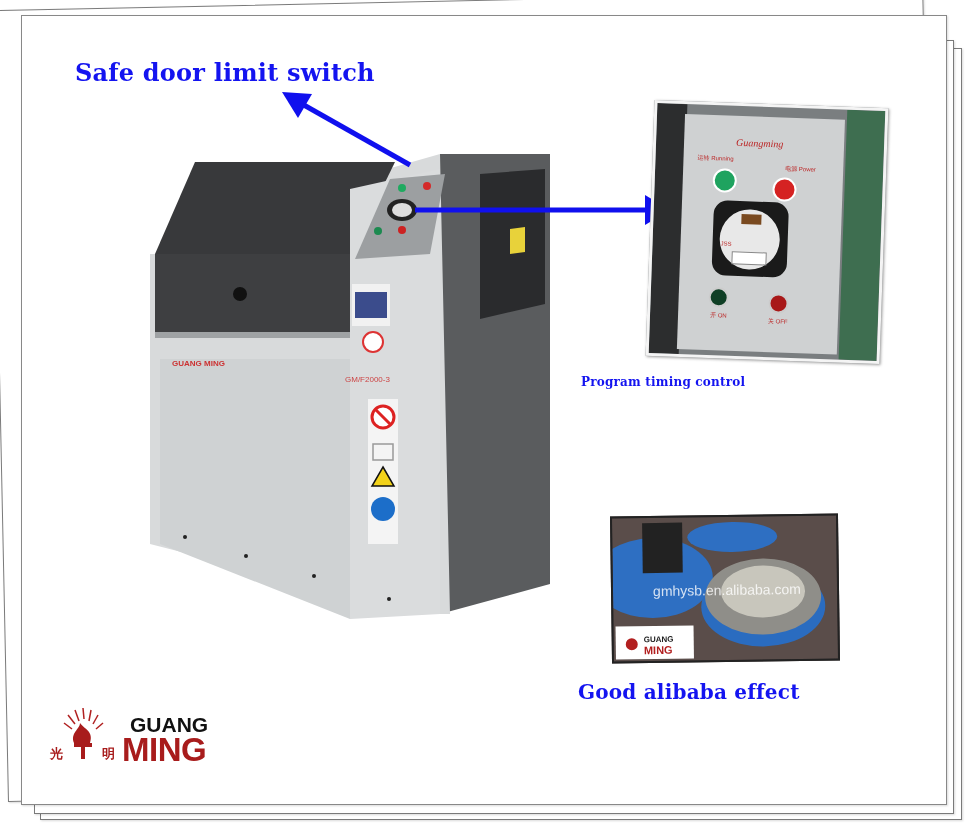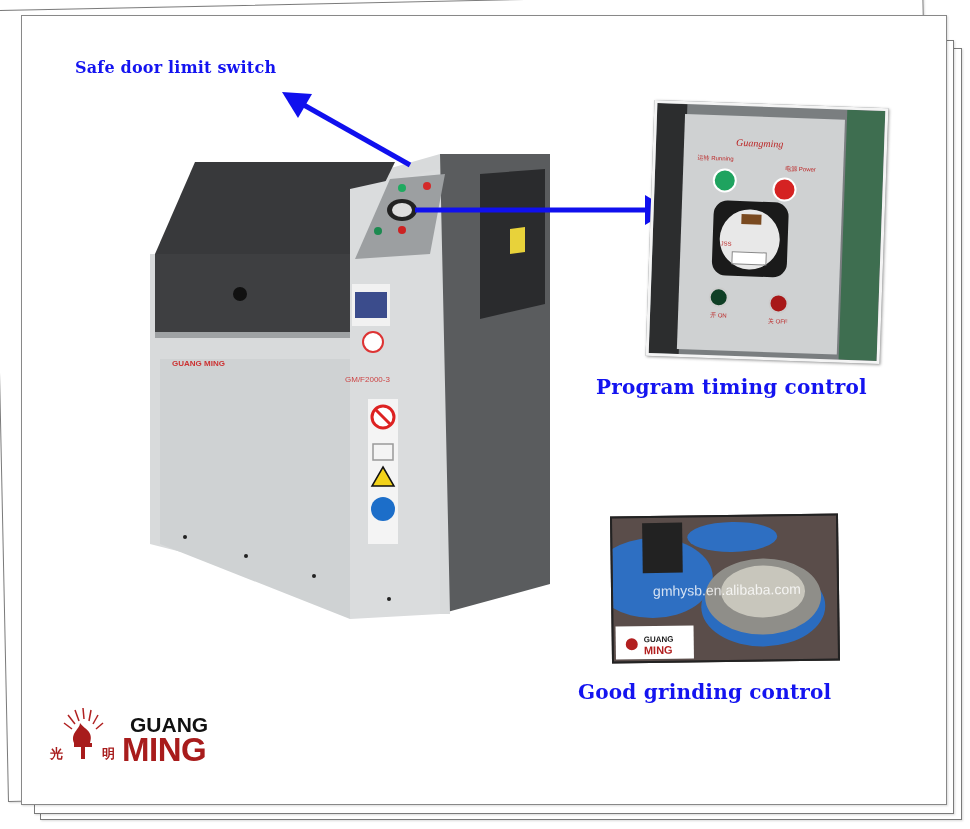--- a/index.html
+++ b/index.html
@@ -67,21 +67,21 @@
   </svg>
 </div>
 
 <svg style="position:absolute;left:0;top:0;" width="970" height="829">
   <line x1="410" y1="165" x2="295" y2="100" stroke="#1010ee" stroke-width="5"></line>
   <polygon points="282,92 312,94 298,118" fill="#1010ee"></polygon>
   <line x1="415" y1="210" x2="650" y2="210" stroke="#1010ee" stroke-width="5"></line>
   <polygon points="670,210 645,195 645,225" fill="#1010ee"></polygon>
 </svg>
 
-<div class="title" style="left:75px;top:58px;font-size:16px;">Safe door limit switch</div>
+<div class="title" style="left:75px;top:58px;font-size:24px;">Safe door limit switch</div>
 
 <div class="photo" style="left:650px;top:104px;width:228px;height:250px;transform:rotate(2deg);border:3px solid #f4f4f4;box-shadow:1px 1px 3px rgba(0,0,0,0.4);background:#7a7e80;">
   <svg width="228" height="250">
     <rect x="0" y="0" width="30" height="250" fill="#2c2d2e"></rect>
     <rect x="28" y="10" width="160" height="235" fill="#cfd1d2"></rect>
     <rect x="190" y="0" width="38" height="250" fill="#3e6e50"></rect>
     <text x="80" y="40" font-family="Liberation Serif, serif" font-size="10" font-style="italic" fill="#b22">Guangming</text>
     <text x="42" y="55" font-size="6" font-family="Liberation Sans, sans-serif" fill="#b22">运转 Running</text>
     <text x="130" y="63" font-size="6" font-family="Liberation Sans, sans-serif" fill="#b22">电源 Power</text>
     <circle cx="70" cy="75" r="11" fill="#1fa35f" stroke="#fff" stroke-width="2"></circle>
@@ -91,40 +91,40 @@
     <rect x="88" y="108" width="20" height="10" fill="#7a4a20"></rect>
     <text x="68" y="140" font-size="6" fill="#b22" font-family="Liberation Sans, sans-serif">JSS</text>
     <rect x="80" y="146" width="34" height="12" fill="#fff" stroke="#888"></rect>
     <circle cx="68" cy="192" r="9" fill="#0f3f25" stroke="#ccc" stroke-width="2"></circle>
     <circle cx="128" cy="196" r="9" fill="#a81818" stroke="#ccc" stroke-width="2"></circle>
     <text x="60" y="212" font-size="6" fill="#b22" font-family="Liberation Sans, sans-serif">开 ON</text>
     <text x="118" y="216" font-size="6" fill="#b22" font-family="Liberation Sans, sans-serif">关 OFF</text>
   </svg>
 </div>
 
-<div class="title" style="left:596px;top:375px;font-size:20px;">Program timing control</div>
+<div class="title" style="left:581px;top:375px;font-size:12px;">Program timing control</div>
 
 <div class="photo" style="left:611px;top:515px;width:224px;height:143px;transform:rotate(-0.8deg);border:2px solid #222;background:#4a4040;">
   <svg width="224" height="143">
     <rect x="0" y="0" width="224" height="143" fill="#5a4d4a"></rect>
     <ellipse cx="40" cy="60" rx="60" ry="40" fill="#2e6fc2"></ellipse>
     <ellipse cx="120" cy="20" rx="45" ry="15" fill="#2e6fc2"></ellipse>
     <rect x="30" y="5" width="40" height="50" fill="#222"></rect>
     <ellipse cx="150" cy="90" rx="62" ry="40" fill="#2a6cc0"></ellipse>
     <ellipse cx="150" cy="80" rx="58" ry="38" fill="#8f8e89"></ellipse>
     <ellipse cx="150" cy="75" rx="42" ry="26" fill="#c8c6bc"></ellipse>
     <text x="40" y="78" font-family="Liberation Sans, sans-serif" font-size="14" fill="rgba(255,255,255,0.8)">gmhysb.en.alibaba.com</text>
     <rect x="2" y="108" width="78" height="33" fill="#fff"></rect>
     <text x="30" y="124" font-family="Liberation Sans, sans-serif" font-size="8" font-weight="bold" fill="#222">GUANG</text>
     <text x="30" y="136" font-family="Liberation Sans, sans-serif" font-size="11" font-weight="bold" fill="#b21f1f">MING</text>
     <circle cx="18" cy="126" r="6" fill="#b21f1f"></circle>
   </svg>
 </div>
 
-<div class="title" style="left:578px;top:680px;font-size:20px;">Good grinding control</div>
+<div class="title" style="left:578px;top:680px;font-size:20px;">Good alibaba effect</div>
 
 <div style="position:absolute;left:50px;top:705px;width:170px;height:65px;">
   <svg width="70" height="62" style="position:absolute;left:0;top:0;">
     <g stroke="#b02020" stroke-width="1.5">
       <line x1="14" y1="18" x2="22" y2="24"></line>
       <line x1="18" y1="10" x2="25" y2="19"></line>
       <line x1="25" y1="5" x2="29" y2="16"></line>
       <line x1="33" y1="3" x2="34" y2="14"></line>
       <line x1="41" y1="5" x2="39" y2="16"></line>
       <line x1="48" y1="10" x2="43" y2="19"></line>

